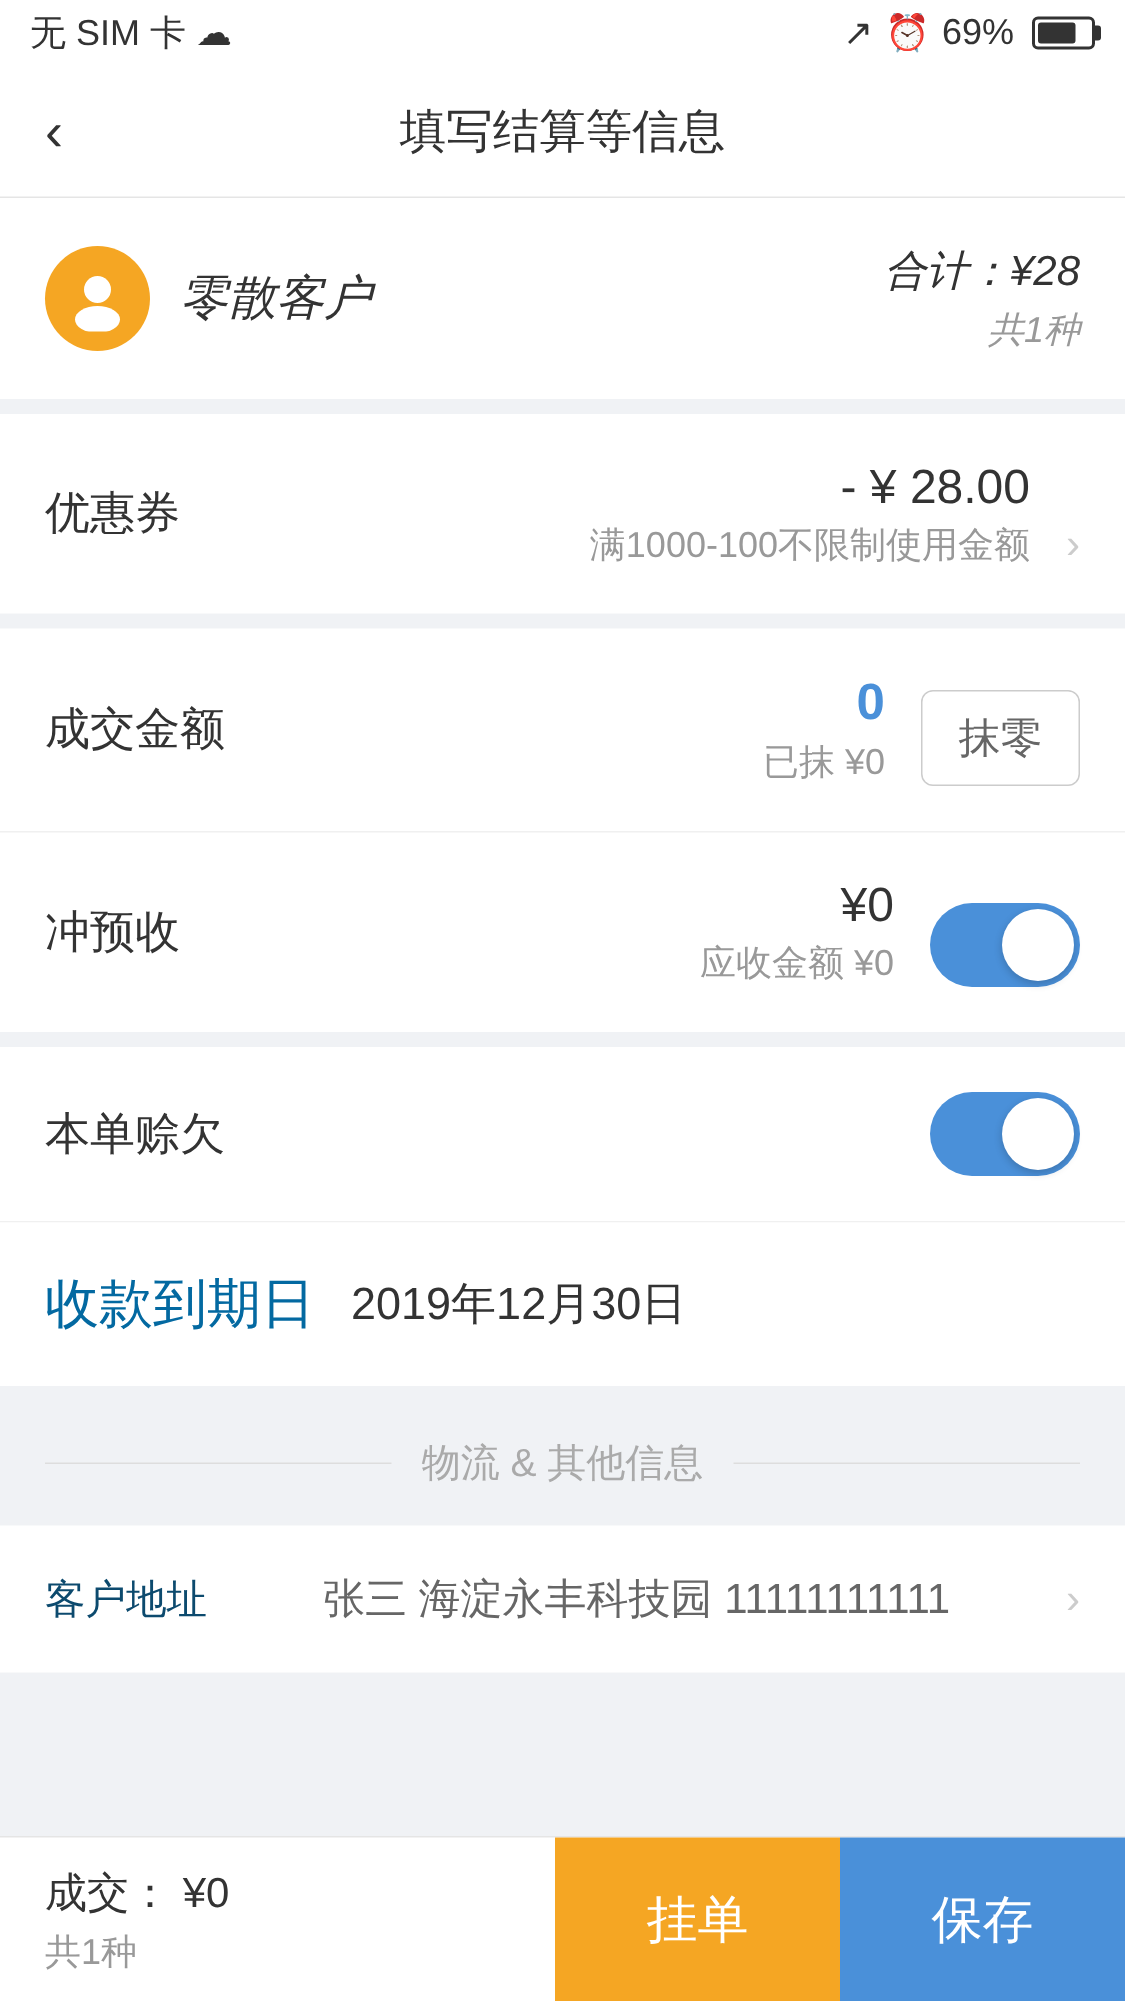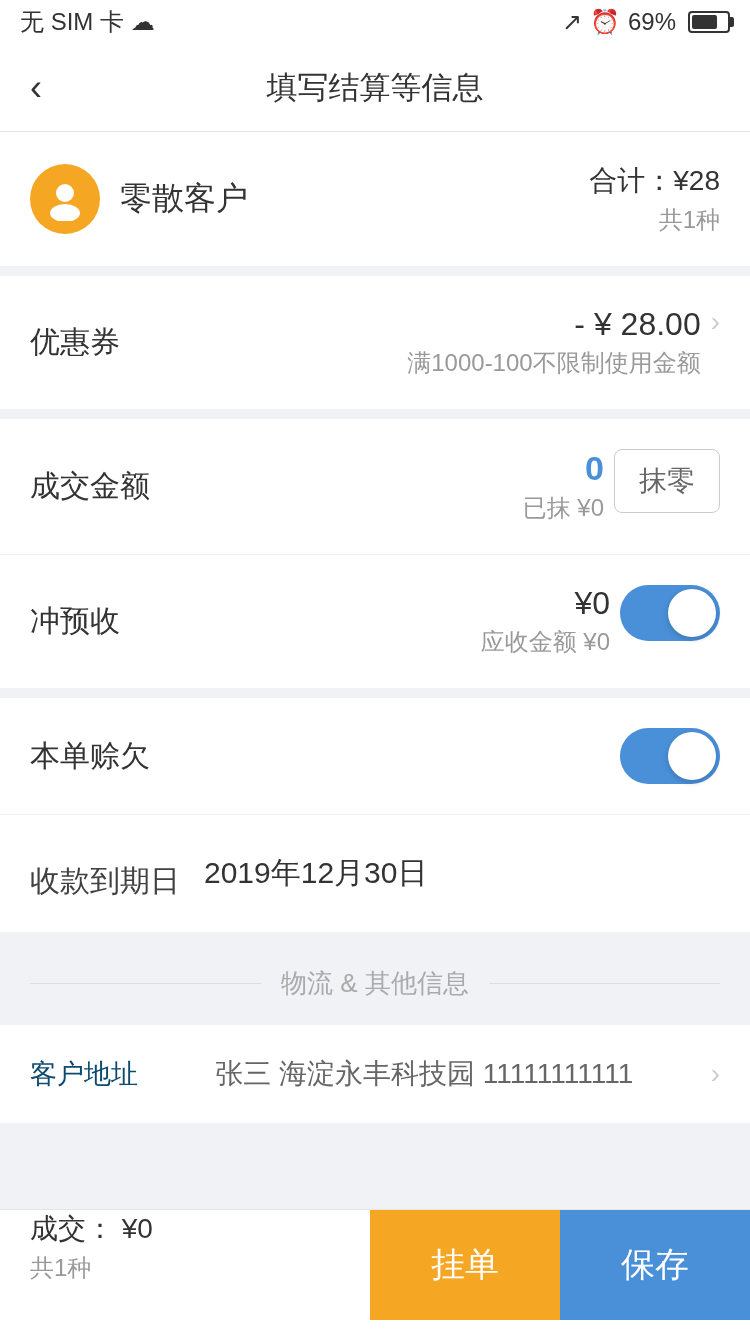--- a/index.html
+++ b/index.html
@@ -84,20 +84,21 @@
     }
 
     
     .customer-section {
       background: #fff;
       padding: 30px;
       display: flex;
       align-items: center;
       justify-content: space-between;
       margin-bottom: 10px;
+      font-style: italic;
     }
     .customer-left {
       display: flex;
       align-items: center;
       gap: 20px;
     }
     .customer-avatar {
       width: 70px; height: 70px;
       background: #f5a623;
       border-radius: 50%;
@@ -136,22 +137,22 @@
       border-bottom: 1px solid #f0f0f0;
       min-height: 90px;
     }
     .section-row:last-child { border-bottom: none; }
     .row-label {
       font-size: 30px;
       color: #333;
     }
     .row-right {
       display: flex;
-      align-items: flex-start;
-      gap: 10px;
+      align-items: flex-end;
+      gap: 24px;
     }
     .row-value-block { text-align: right; }
     .coupon-value {
       font-size: 32px;
       color: #333;
       font-weight: 500;
     }
     .coupon-desc {
       font-size: 24px;
       color: #999;
@@ -257,24 +258,24 @@
       color: #666;
       flex: 1;
       text-align: center;
     }
 
     
     .bottom-bar {
       position: fixed;
       bottom: 0;
       width: 750px;
-      height: 125px;
-      background: #fff;
-      display: flex;
-      align-items: flex-start;
+      height: 110px;
+      background: #fff;
+      display: flex;
+      align-items: center;
       border-top: 1px solid #e5e5e5;
     }
     .bottom-info {
       flex: 1;
       padding: 0 30px;
     }
     .bottom-transaction {
       font-size: 28px;
       color: #333;
     }
@@ -298,23 +299,22 @@
     .btn-save { background: #4a90d9; }
 
     .due-date-row {
       display: flex;
       align-items: center;
       padding: 30px;
       gap: 24px;
       background: #fff;
     }
     .due-label {
-      font-size: 30px;
-      color: #404040;
-      margin-top: 16px;
+      font-size: 36px;
+      color: #0369a1;
     }
     .due-value {
       font-size: 30px;
       color: #333;
     }
   </style>
 </head>
 <body>
 
 <div class="status-bar">

